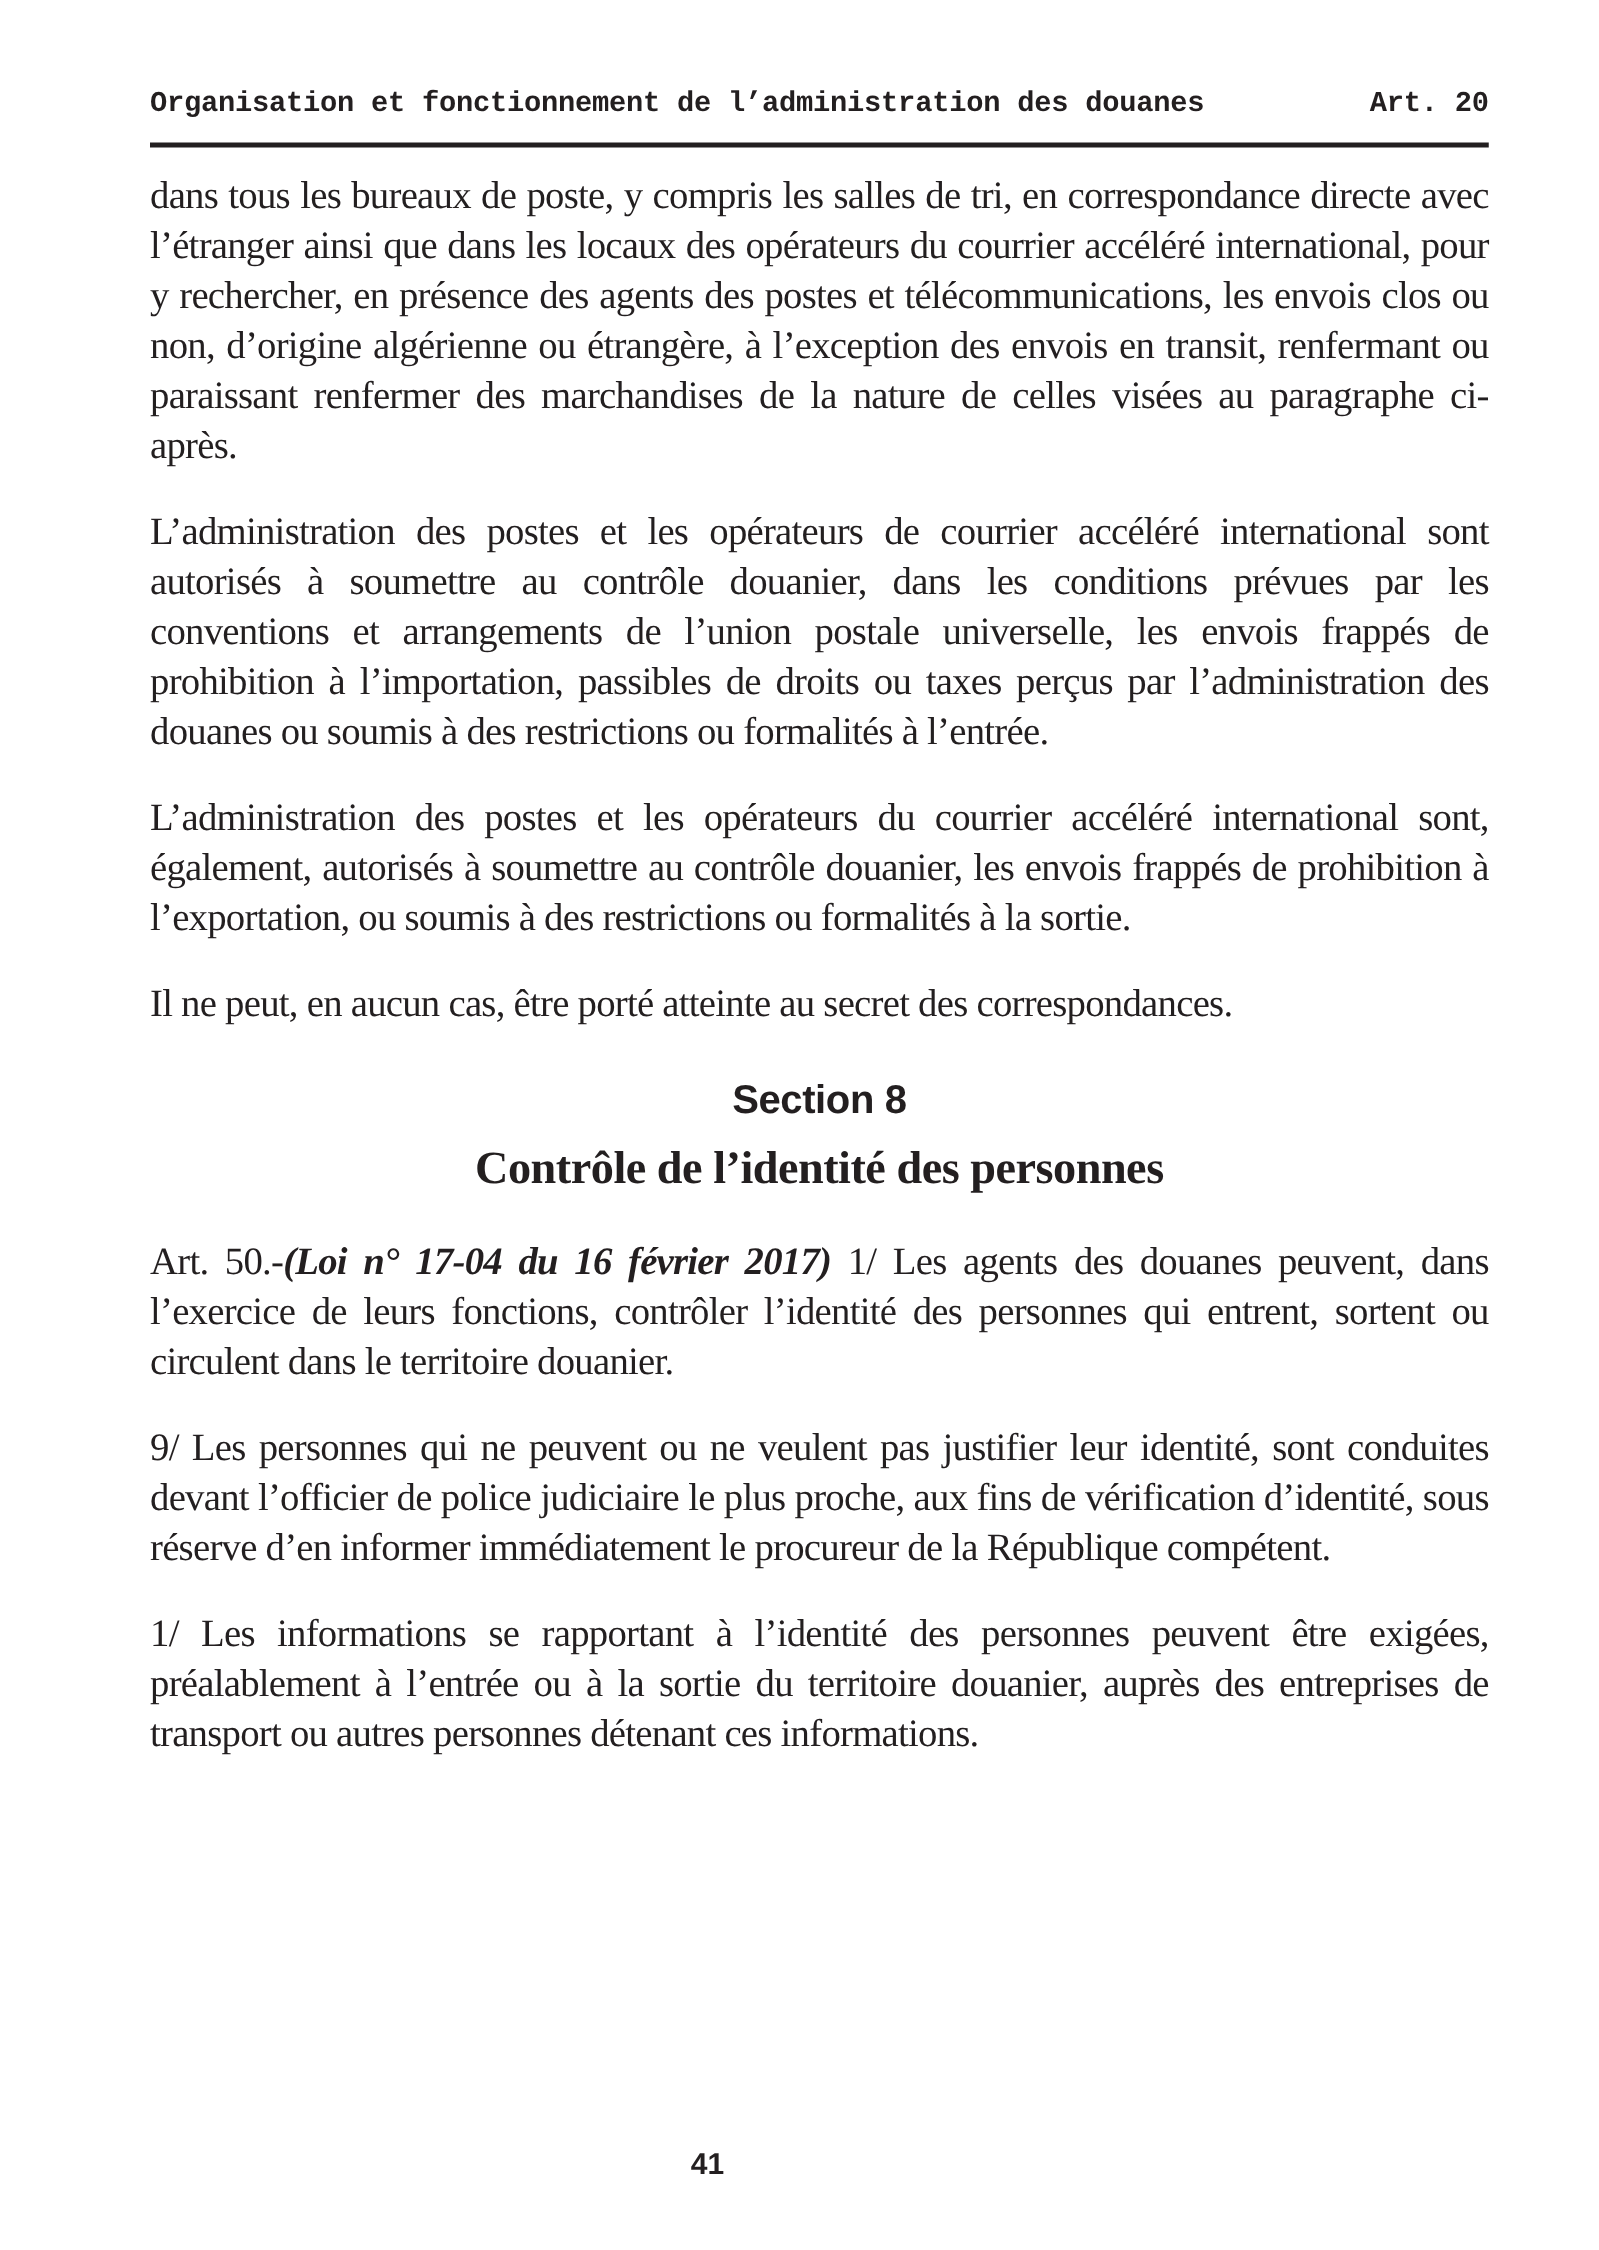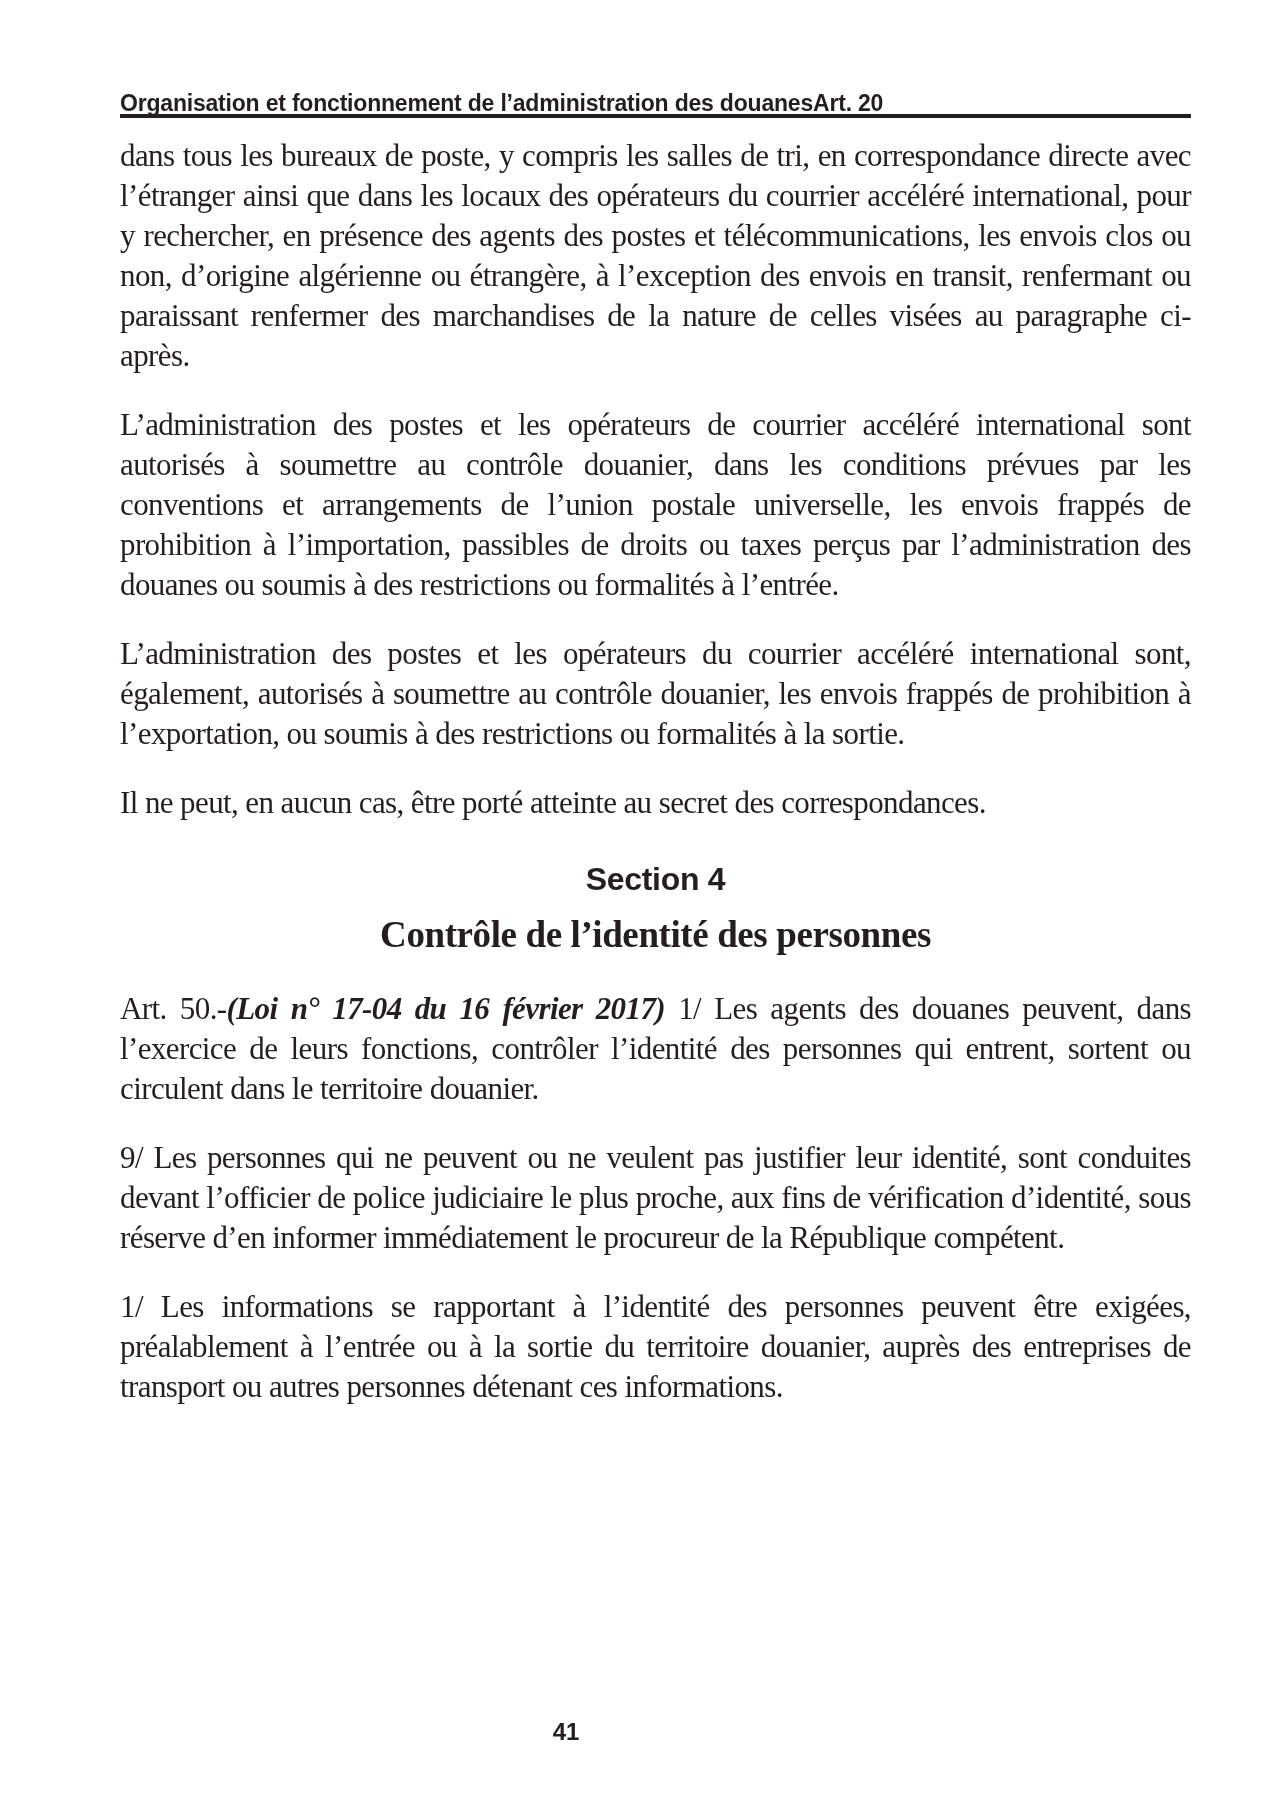--- a/index.html
+++ b/index.html
@@ -15,27 +15,27 @@
       color: #231f20;
     }
     .page {
       position: absolute;
       left: 120px;
       top: 0;
       width: 1071px;
     }
     .running-header {
       position: absolute;
-      top: 90px;
+      top: 70px;
       left: 0;
       width: 1071px;
       display: flex;
-      justify-content: flex-start;
+      justify-content: space-between;
       align-items: baseline;
-      font-family: Liberation Sans, sans-serif;
+      font-family: Liberation Mono, monospace;
       font-weight: bold;
       font-size: 23px;
       letter-spacing: -0.2px;
     }
     .header-rule {
       position: absolute;
       top: 114px;
       left: 0;
       width: 1071px;
       height: 4px;
@@ -103,21 +103,21 @@
     <span>Art. 20</span>
   </div>
   <div class="header-rule"></div>
 
   <div class="body-text">
     <p>dans tous les bureaux de poste, y compris les salles de tri, en correspondance directe avec l’étranger ainsi que dans les locaux des opérateurs du courrier accéléré international, pour y rechercher, en présence des agents des postes et télécommunications, les envois clos ou non, d’origine algérienne ou étrangère, à l’exception des envois en transit, renfermant ou paraissant renfermer des marchandises de la nature de celles visées au paragraphe ci-après.</p>
     <p>L’administration des postes et les opérateurs de courrier accéléré international sont autorisés à soumettre au contrôle douanier, dans les conditions prévues par les conventions et arrangements de l’union postale universelle, les envois frappés de prohibition à l’importation, passibles de droits ou taxes perçus par l’administration des douanes ou soumis à des restrictions ou formalités à l’entrée.</p>
     <p>L’administration des postes et les opérateurs du courrier accéléré international sont, également, autorisés à soumettre au contrôle douanier, les envois frappés de prohibition à l’exportation, ou soumis à des restrictions ou formalités à la sortie.</p>
     <p>Il ne peut, en aucun cas, être porté atteinte au secret des correspondances.</p>
 
-    <div class="section-title">Section 4</div>
+    <div class="section-title">Section 8</div>
     <div class="section-subtitle">Contrôle de l’identité des personnes</div>
 
     <p><span class="art-label">Art. 50.-</span><span class="art-ref">(Loi n° 17-04 du 16 février 2017)</span><span> 1/ Les agents des douanes peuvent, dans l’exercice de leurs fonctions, contrôler l’identité des personnes qui entrent, sortent ou circulent dans le territoire douanier.</span></p>
     <p>9/ Les personnes qui ne peuvent ou ne veulent pas justifier leur identité, sont conduites devant l’officier de police judiciaire le plus proche, aux fins de vérification d’identité, sous réserve d’en informer immédiatement le procureur de la République compétent.</p>
     <p>1/ Les informations se rapportant à l’identité des personnes peuvent être exigées, préalablement à l’entrée ou à la sortie du territoire douanier, auprès des entreprises de transport ou autres personnes détenant ces informations.</p>
   </div>
 
 </div>
 
 <div class="page-number">41</div>

